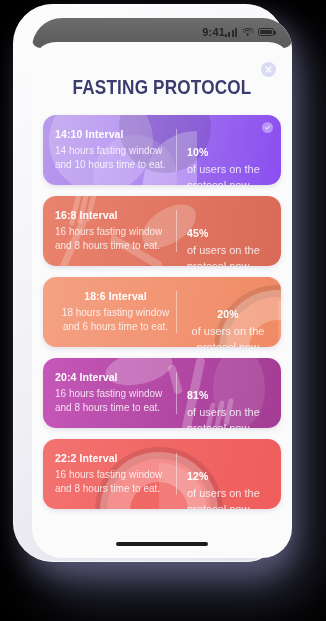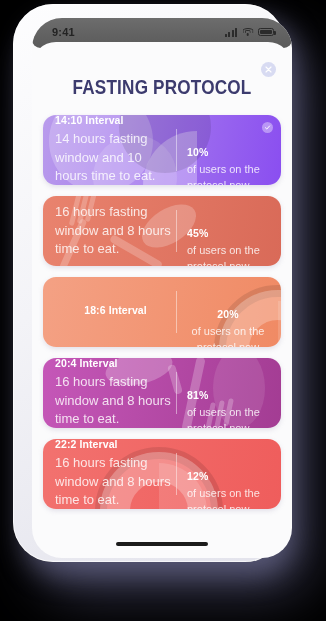--- a/index.html
+++ b/index.html
@@ -30,21 +30,21 @@
     background:#fbfbfc;
   }
 
   
   #status-bar{
     position:relative;
     height:30px;
     background:linear-gradient(180deg,#6d6d6d 0%,#626262 55%,#5b5b5b 100%);
     border-radius:26px 26px 10px 10px;
     display:flex; align-items:center;
-    justify-content:space-between;
+    justify-content:flex-end;
     padding:0 18px 2px 20px;
   }
   #status-time{
     font-size:11px; font-weight:bold; color:#232323;
     letter-spacing:.2px;
   }
   .status-right{ display:flex; align-items:center; gap:5px; }
   .bars{ display:flex; align-items:flex-end; gap:1.3px; height:9px; }
   .bars i{ display:block; width:2px; background:#2b2b2b; border-radius:.5px; }
   .bars i:nth-child(1){height:3px}
@@ -132,21 +132,21 @@
     width:1px; height:42px;
     background:rgba(255,255,255,.45);
     margin:0 10px 0 0; flex:none;
   }
   .card-right{ flex:1;margin-top:40px; }
   .card-title{
     font-size:10.5px; font-weight:bold; color:#ffffff;
     letter-spacing:.1px; margin-bottom:4px;
   }
   .card-desc{
-    font-size:13px; line-height:1.45;
+    font-size:10px; line-height:1.45;
     color:rgba(255,255,255,.82);
   }
   .card-pct{
     font-size:10.5px; font-weight:bold; color:#ffffff;
     margin-bottom:4px; letter-spacing:.1px;
   }
   .card-sub{
     font-size:11px; line-height:1.45;
     color:rgba(255,255,255,.82);
   }
@@ -236,40 +236,42 @@
         <rect x="70" y="38" width="58" height="8" rx="4" transform="rotate(30 70 38)"></rect>
         <rect x="34" y="-4" width="5" height="34" rx="2.5" transform="rotate(14 34 -4)"></rect>
         <rect x="42" y="-6" width="5" height="34" rx="2.5" transform="rotate(14 42 -6)"></rect>
         <rect x="50" y="-8" width="5" height="34" rx="2.5" transform="rotate(14 50 -8)"></rect>
         <rect x="38" y="22" width="7" height="54" rx="3.5" transform="rotate(24 38 22)"></rect>
       </g>
     </svg>
             </div>
             <div class="card-body">
               <div class="card-left">
+                <div class="card-title">16:8 Interval</div>
                 <div class="card-desc">16 hours fasting window and 8 hours time to eat.</div>
               </div>
               <div class="card-divider"></div>
               <div class="card-right">
                 <div class="card-pct">45%</div>
                 <div class="card-sub">of users on the protocol now</div>
               </div>
             </div>
           </div>
           <div class="protocol-card" style="background: linear-gradient(100deg, rgb(244, 161, 132) 0%, rgb(240, 138, 100) 100%); text-align: center;">
             <div class="card-deco">
               <svg width="238" height="70" viewBox="0 0 238 70">
       <path d="M58 72 A58 58 0 0 1 174 72" fill="none" stroke="rgba(0,0,0,.10)" stroke-width="12"></path>
       <path d="M72 72 A44 44 0 0 1 160 72" fill="none" stroke="rgba(255,255,255,.26)" stroke-width="30"></path>
       <path d="M116 72 L116 24 A48 48 0 0 1 164 72 Z" fill="rgba(255,255,255,.14)"></path>
     </svg>
             </div>
             <div class="card-body">
               <div class="card-left">
                 <div class="card-title">18:6 Interval</div>
+                <div class="card-desc">18 hours fasting window and 6 hours time to eat.</div>
               </div>
               <div class="card-divider"></div>
               <div class="card-right">
                 <div class="card-pct">20%</div>
                 <div class="card-sub">of users on the protocol now</div>
               </div>
             </div>
           </div>
           <div class="protocol-card" style="background: linear-gradient(100deg, rgb(197, 87, 184) 0%, rgb(163, 60, 147) 100%);">
             <div class="card-deco">

